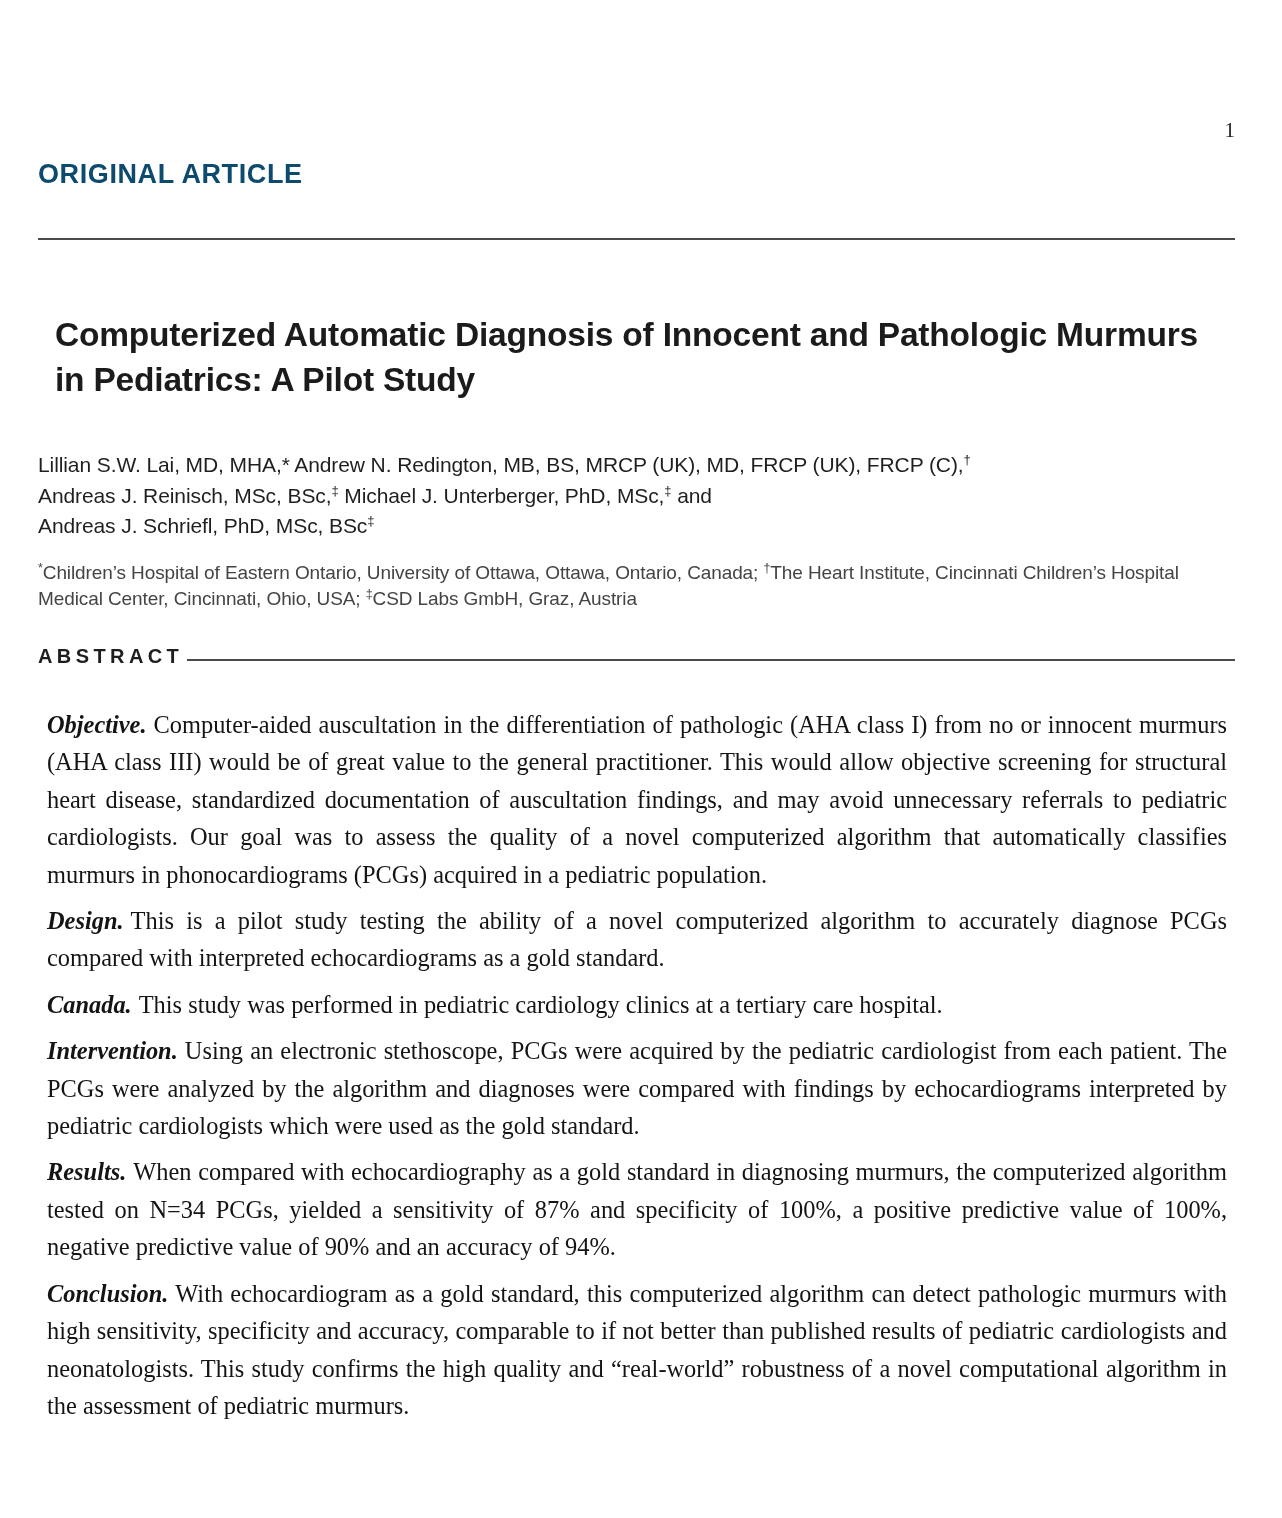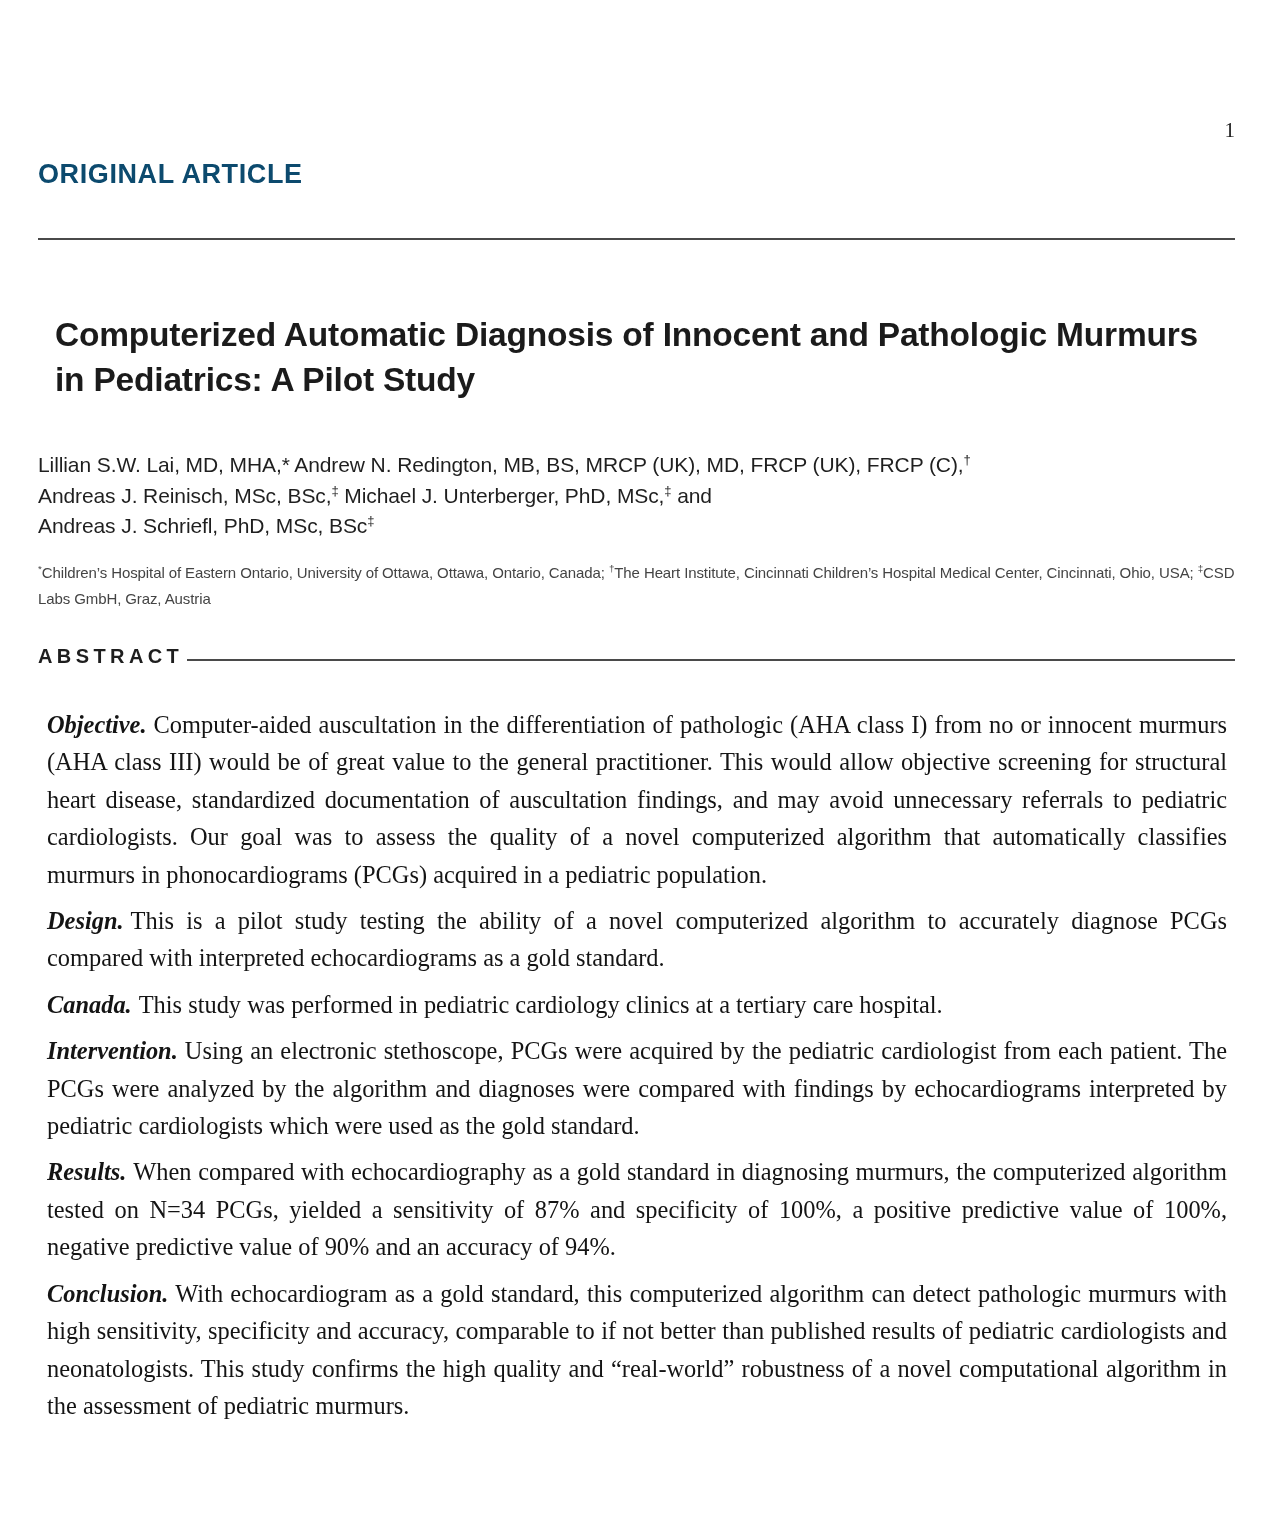--- a/index.html
+++ b/index.html
@@ -87,21 +87,21 @@
     vertical-align: super;
     line-height: 0;
   }
 
   .affiliations {
     position: absolute;
     left: 38px;
     top: 560px;
     width: 1200px;
     font-family: "Liberation Sans", sans-serif;
-    font-size: 15px;
+    font-size: 19px;
     line-height: 26px;
     letter-spacing: -0.1px;
     color: #444444;
   }
   .affiliations sup {
     font-size: 0.66em;
     vertical-align: super;
     line-height: 0;
   }
 

